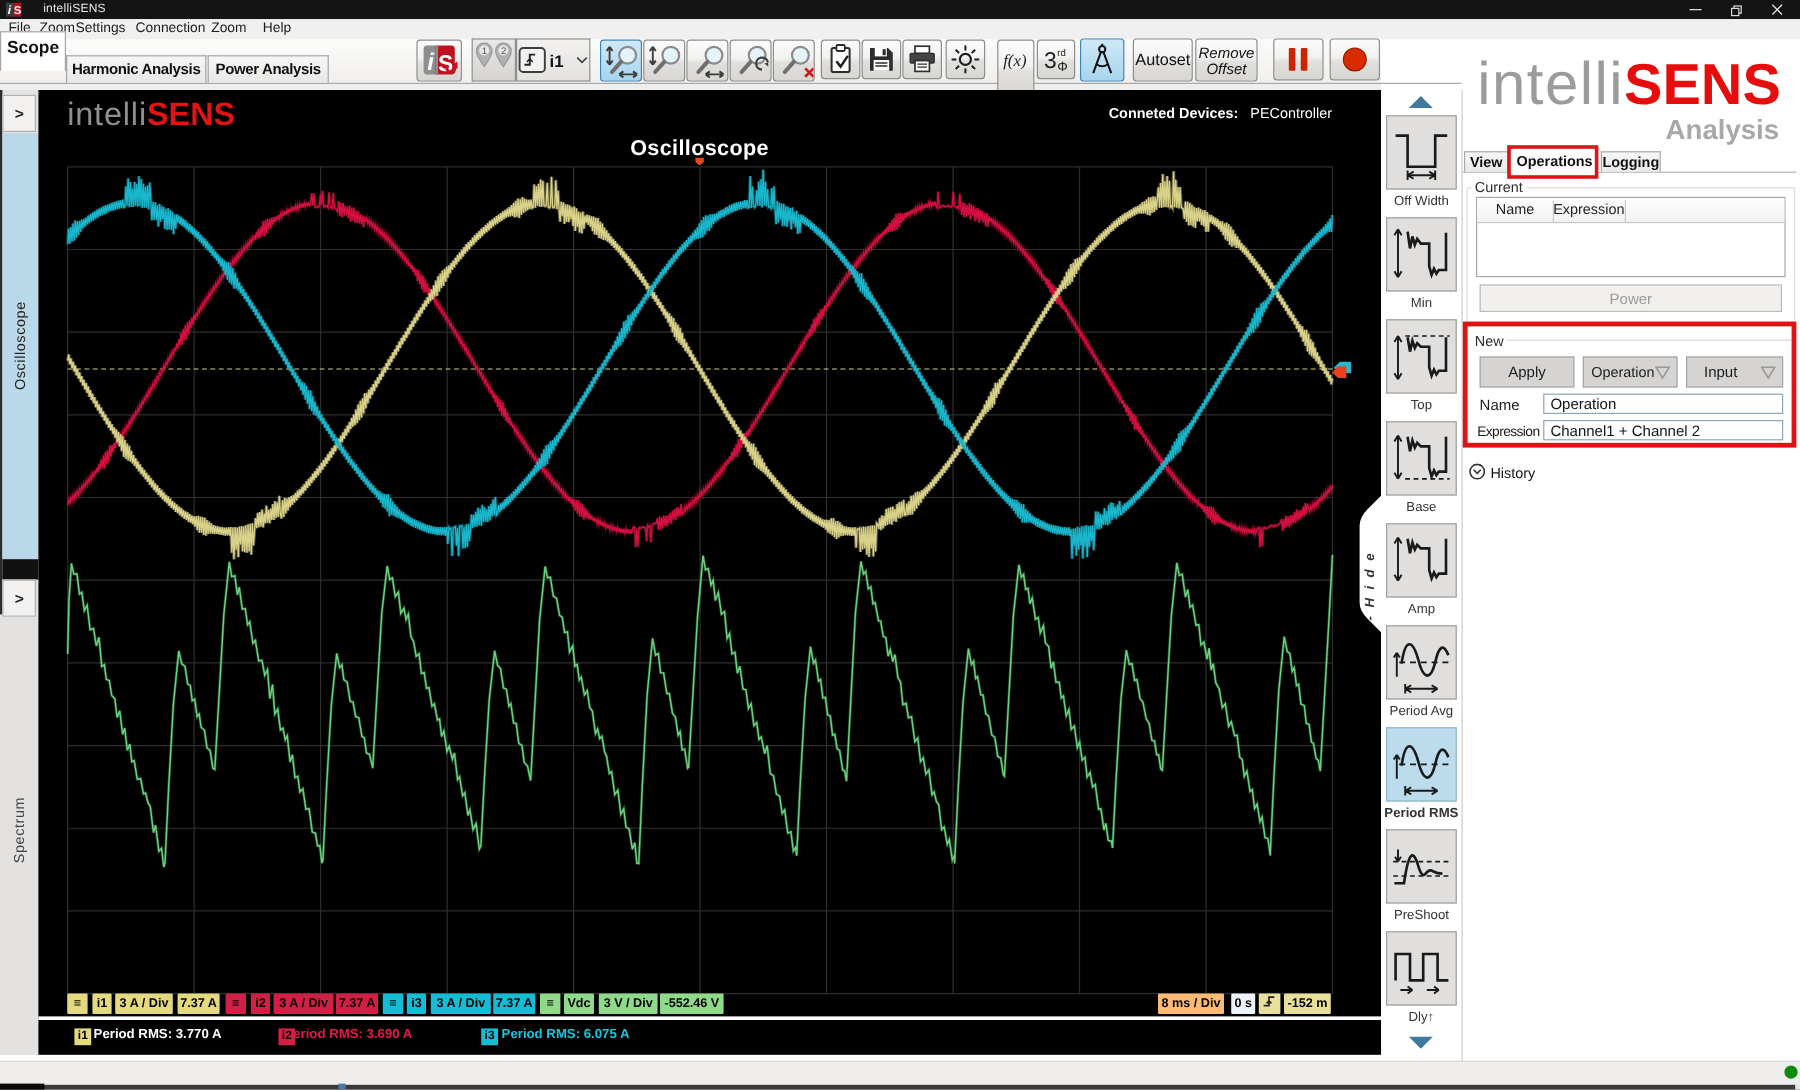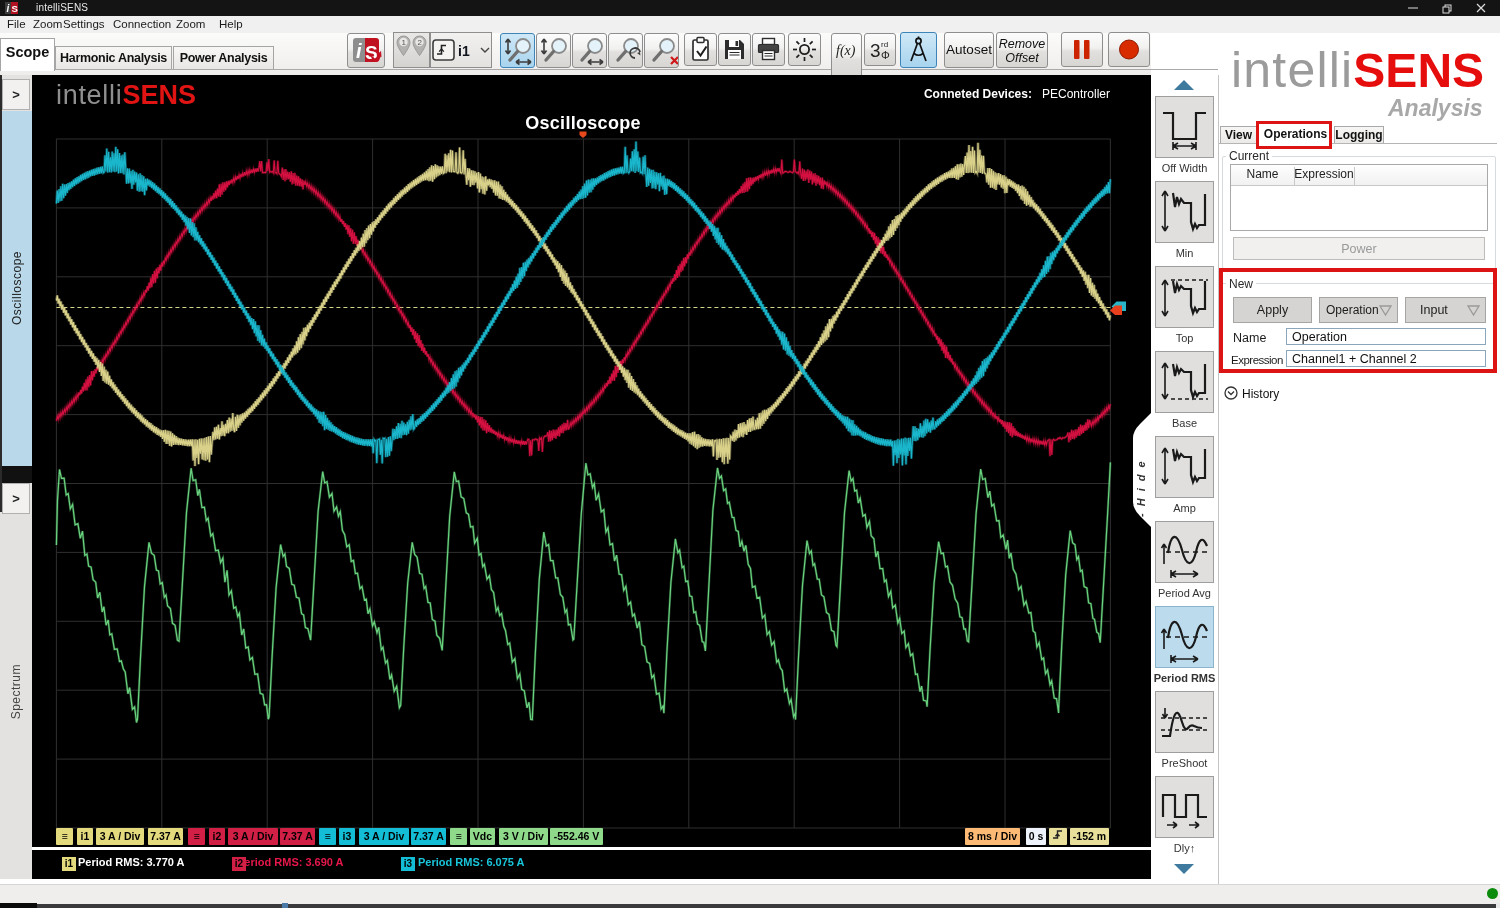--- a/index.html
+++ b/index.html
@@ -53,21 +53,21 @@
 <span style="left:63px">Settings</span>
 <span style="left:113px">Connection</span>
 <span style="left:176px">Zoom</span>
 <span style="left:219px">Help</span>
 </div>
 <div id="toolbar"></div>
 <div id="tb-right"></div>
 <div id="tabline"></div>
 <div class="tab" style="left:55px;top:46px;width:117px;height:23px;line-height:23px">Harmonic Analysis</div>
 <div class="tab" style="left:173px;top:46px;width:101px;height:23px;line-height:23px">Power Analysis</div>
-<div class="tab on" style="left:0px;top:38px;width:55px;height:33px;line-height:27px;font-size:14.5px;letter-spacing:0">Scope</div>
+<div class="tab on" style="left:0px;top:26px;width:55px;height:33px;line-height:27px;font-size:14.5px;letter-spacing:0">Scope</div>
 <div class="tbtn" style="left:347px;top:33px;width:38px;height:35px">
 <svg width="36" height="33" style="position:absolute;left:0;top:0">
 <rect x="5" y="4" width="13" height="24" rx="3" fill="#8e8e8e"></rect>
       <rect x="18" y="4" width="13" height="24" rx="3" fill="#bf1120"></rect>
 <rect x="15" y="4" width="5" height="24" fill="#bf1120"></rect>
       <rect x="15" y="4" width="2" height="24" fill="#8e8e8e"></rect>
 <text x="8" y="24" font-size="20" font-style="italic" font-weight="700" fill="#fff" font-family="Liberation Sans">i</text>
 <text x="17" y="25" font-size="19" font-weight="700" fill="#fff" font-family="Liberation Sans">S</text>
 <path d="M24,23 q3,5 6,3 l2,-5" fill="none" stroke="#c41122" stroke-width="2.4"></path>
 <path d="M33,17 l0.5,6 l-5,-2 z" fill="#c41122"></path>
@@ -291,21 +291,21 @@
       <path d="M9,16 v10 M9,26 l-2.5,-4 M9,26 l2.5,-4" stroke="#1a1a1a" stroke-width="1.6" fill="none"></path>
     </svg></div>
 <div class="rlab" style="top:757px;">PreShoot</div>
 <div class="rbtn" style="top:776px"><svg width="57" height="60">
       <path d="M7,40 V18 H19 V40 H30 V18 H42 V40 H51" stroke="#1a1a1a" stroke-width="2.2" fill="none"></path>
       <path d="M11,48 h10 M21,48 l-4,-3 M21,48 l-4,3 M33,48 h10 M43,48 l-4,-3 M43,48 l-4,3" stroke="#1a1a1a" stroke-width="1.6" fill="none"></path>
     </svg></div>
 <div class="rlab" style="top:842px;">Dly↑</div>
 <div id="panel"></div>
 <div class="abs" style="left:1231px;top:45px;font-size:50px;color:#9b9b9b;line-height:50px;z-index:5"><span style="letter-spacing:1.2px">intelli</span><span style="color:#e60d0d;font-weight:700;font-size:48px">SENS</span></div>
-<div class="abs" style="left:1388px;top:95px;width:94px;font-size:23px;font-weight:700;font-style:italic;color:#a8a8a8;z-index:5;">Analysis</div>
+<div class="abs" style="left:1388px;top:95px;width:94px;font-size:23px;font-weight:700;color:#a8a8a8;z-index:5;">Analysis</div>
 <div class="abs" style="left:1220px;top:126px;width:37px;height:17px;background:linear-gradient(#f7f6f5,#eceae8);border:1px solid #a9a9a9;border-bottom:none;font-size:12px;font-weight:700;color:#111;text-align:center;line-height:17px;z-index:4">View</div>
 <div class="abs" style="left:1259px;top:125px;width:73px;height:19px;background:#fff;font-size:12px;font-weight:700;color:#111;text-align:center;line-height:19px;z-index:4">Operations</div>
 <div class="abs" style="left:1334px;top:126px;width:50px;height:17px;background:linear-gradient(#f7f6f5,#eceae8);border:1px solid #a9a9a9;border-bottom:none;font-size:12px;font-weight:700;color:#111;text-align:center;line-height:17px;z-index:4">Logging</div>
 <div class="abs" style="left:1219px;top:143px;width:278px;height:1px;background:#b5b5b5;z-index:3"></div>
 <div class="abs" style="left:1260px;top:143px;width:71px;height:2px;background:#fff;z-index:4"></div>
 <div class="abs" style="left:1256px;top:121px;width:76px;height:28px;border:3.5px solid #dd1414;z-index:6"></div>
 <div class="gb" style="left:1222px;top:156px;width:274px;height:113px"></div>
 <div class="gblab" style="left:1226px;top:149px;z-index:2">Current</div>
 <div class="abs" style="left:1230px;top:164px;width:258px;height:67px;background:#fff;border:1px solid #a9a9a9">
 <div style="position:absolute;left:0;top:0;width:100%;height:21px;background:linear-gradient(#fefefe,#f1f1f1);border-bottom:1px solid #c8c8c8"></div>

